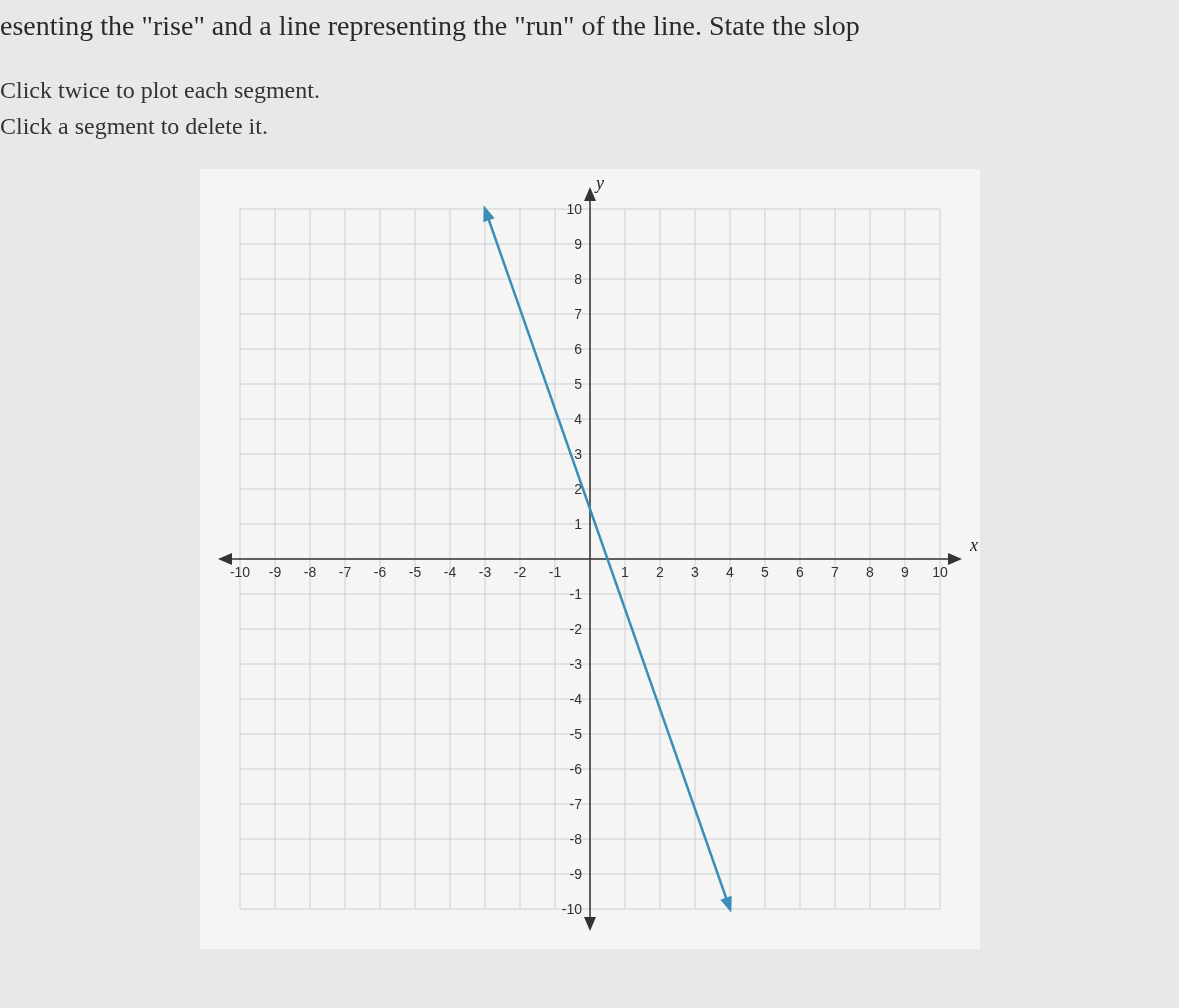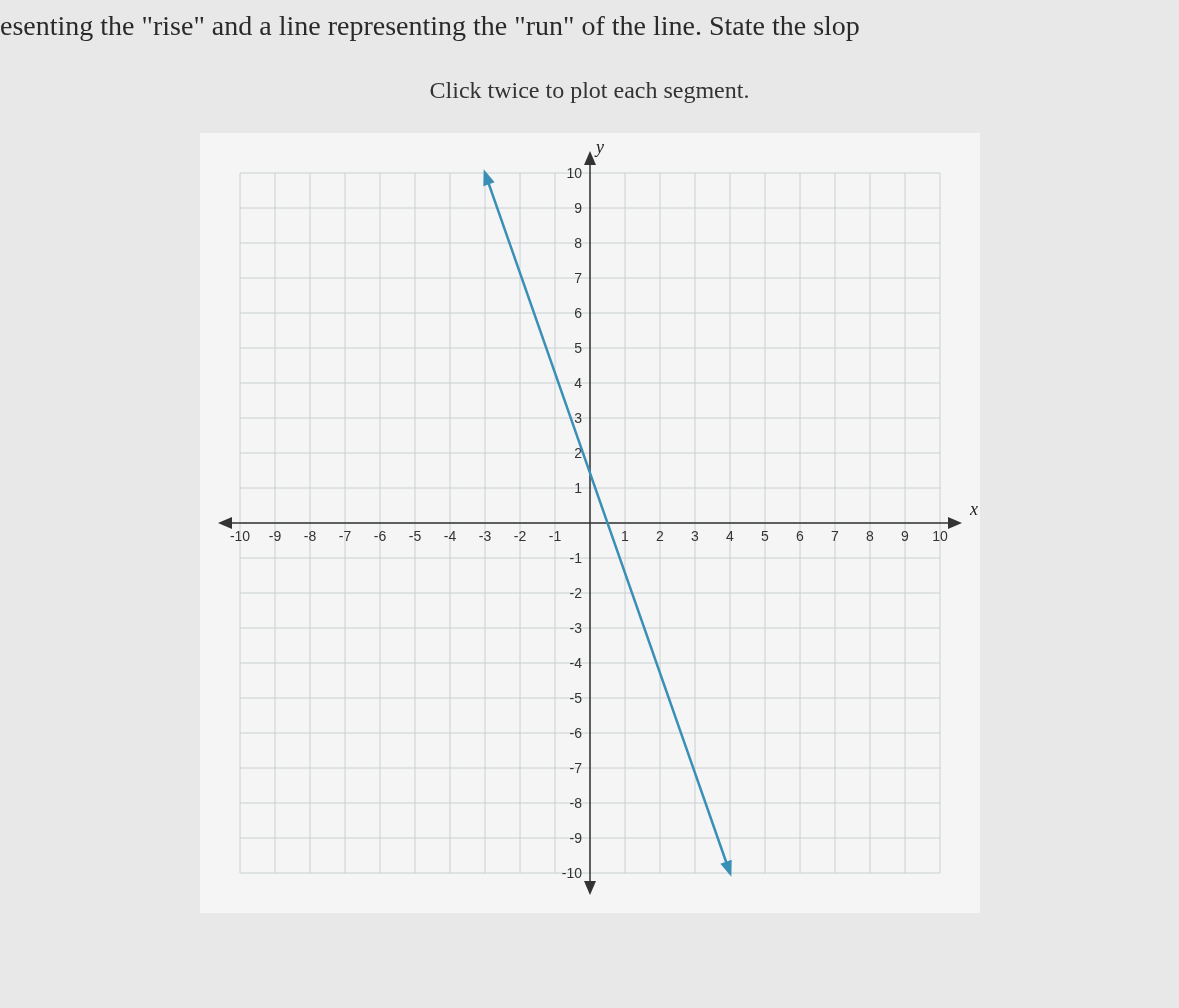--- a/index.html
+++ b/index.html
@@ -11,21 +11,20 @@
       overflow: hidden;
       color: #2a2a2a;
     }
     .question-text {
       font-size: 28px;
       padding: 10px 0 30px 0;
       text-align: left;
       white-space: nowrap;
     }
     .instructions {
-      text-align: center;
       font-size: 24px;
       color: #333;
       margin-bottom: 25px;
       line-height: 1.5;
     }
     .chart-container {
       display: flex;
       justify-content: center;
     }
     .chart {
@@ -62,20 +61,21 @@
     .arrow-head { fill: #333; }
     .line-arrow { fill: #3a8fb7; }
   </style>
 </head>
 <body>
 
 <div class="question-text">esenting the "rise" and a line representing the "run" of the line. State the slop</div>
 
 <div class="instructions">
   <div>Click twice to plot each segment.</div>
+  <div>Click a segment to delete it.</div>
 </div>
 
 <div class="chart-container">
   <div class="chart">
     <svg id="chart-svg" width="780" height="780">
         <line x1="40" y1="740" x2="40" y2="40" class="grid-line"></line>
         <line x1="75" y1="740" x2="75" y2="40" class="grid-line"></line>
         <line x1="110" y1="740" x2="110" y2="40" class="grid-line"></line>
         <line x1="145" y1="740" x2="145" y2="40" class="grid-line"></line>
         <line x1="180" y1="740" x2="180" y2="40" class="grid-line"></line>

